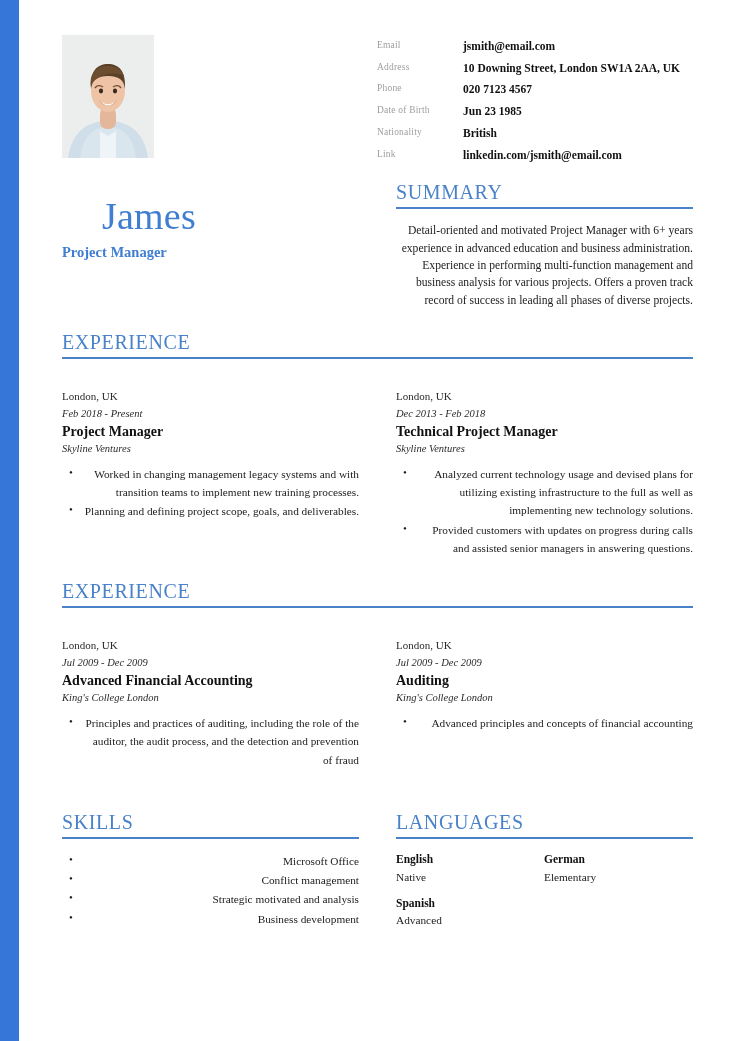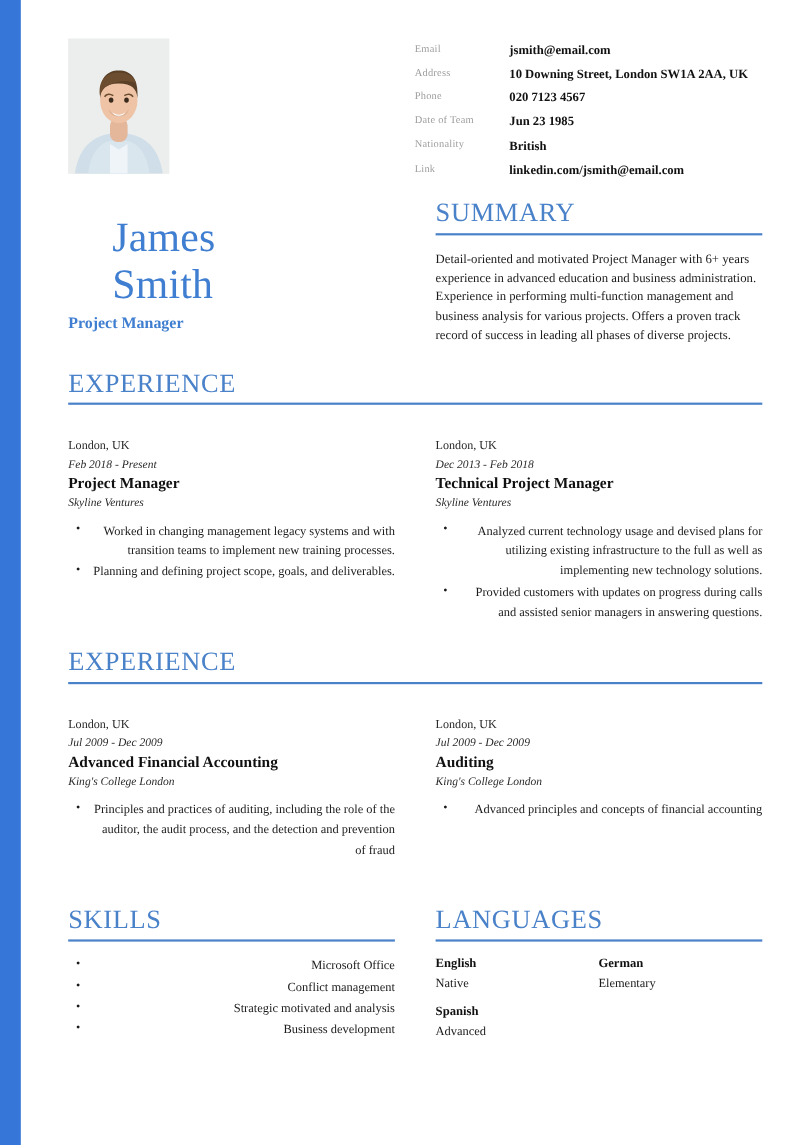--- a/index.html
+++ b/index.html
@@ -106,21 +106,21 @@
     font-size: 14.5px;
     font-weight: bold;
     color: #3f7ed0;
   }
 
   
   .section {
     margin-top: 22px;
   }
   .sec-head {
-    font-size: 24px;
+    font-size: 20px;
     color: #4a82c9;
     letter-spacing: .6px;
     line-height: 1.1;
     font-weight: normal;
   }
   .sec-rule {
     height: 2px;
     background: #4a82c9;
     margin-top: 4px;
   }
@@ -271,48 +271,47 @@
           </tr>
           <tr>
             <td class="c-label">Address</td>
             <td class="c-value">10 Downing Street, London SW1A 2AA, UK</td>
           </tr>
           <tr>
             <td class="c-label">Phone</td>
             <td class="c-value">020 7123 4567</td>
           </tr>
           <tr>
-            <td class="c-label">Date of Team</td>
+            <td class="c-label">Date of Birth</td>
             <td class="c-value">Jun 23 1985</td>
           </tr>
           <tr>
             <td class="c-label">Nationality</td>
             <td class="c-value">British</td>
           </tr>
           <tr>
             <td class="c-label">Link</td>
             <td class="c-value">linkedin.com/jsmith@email.com</td>
           </tr>
         </tbody>
           </table>
       </div>
     </div>
 
     <div class="summary-head-row">
       <div class="summary-head-spacer">
         <div class="name-block">
           <div class="name-line">James</div>
-          <div class="name-line">Smith</div>
           <div class="job-title">Project Manager</div>
         </div>
       </div>
       <div class="summary-head-col">
         <div class="sec-head">SUMMARY</div>
         <div class="sec-rule rule-half"></div>
-        <div class="summary-text" style="margin-top:13px;">Detail-oriented and motivated Project Manager with 6+ years experience in advanced education and business administration. Experience in performing multi-function management and business analysis for various projects. Offers a proven track record of success in leading all phases of diverse projects.</div>
+        <div class="summary-text" style="margin-top:13px;text-align:right;">Detail-oriented and motivated Project Manager with 6+ years experience in advanced education and business administration. Experience in performing multi-function management and business analysis for various projects. Offers a proven track record of success in leading all phases of diverse projects.</div>
       </div>
     </div>
 
     <div class="section">
       <div class="sec-head">EXPERIENCE</div>
       <div class="sec-rule rule-full"></div>
       <div class="cols">
 
         <div class="col">
           <div class="entry-location">London, UK</div>

